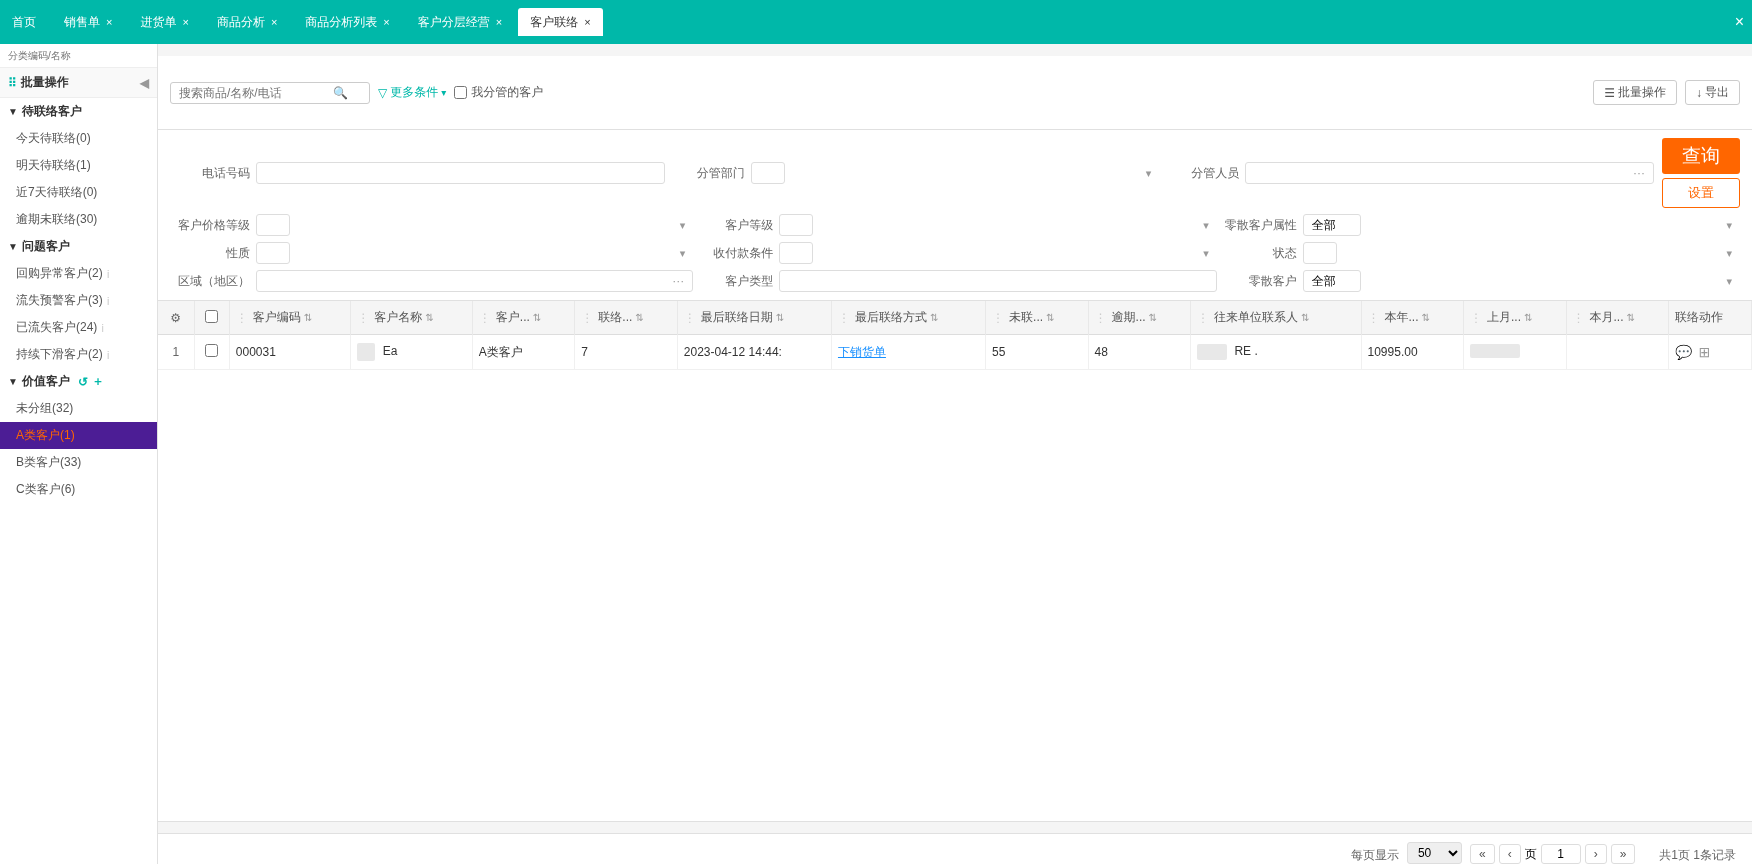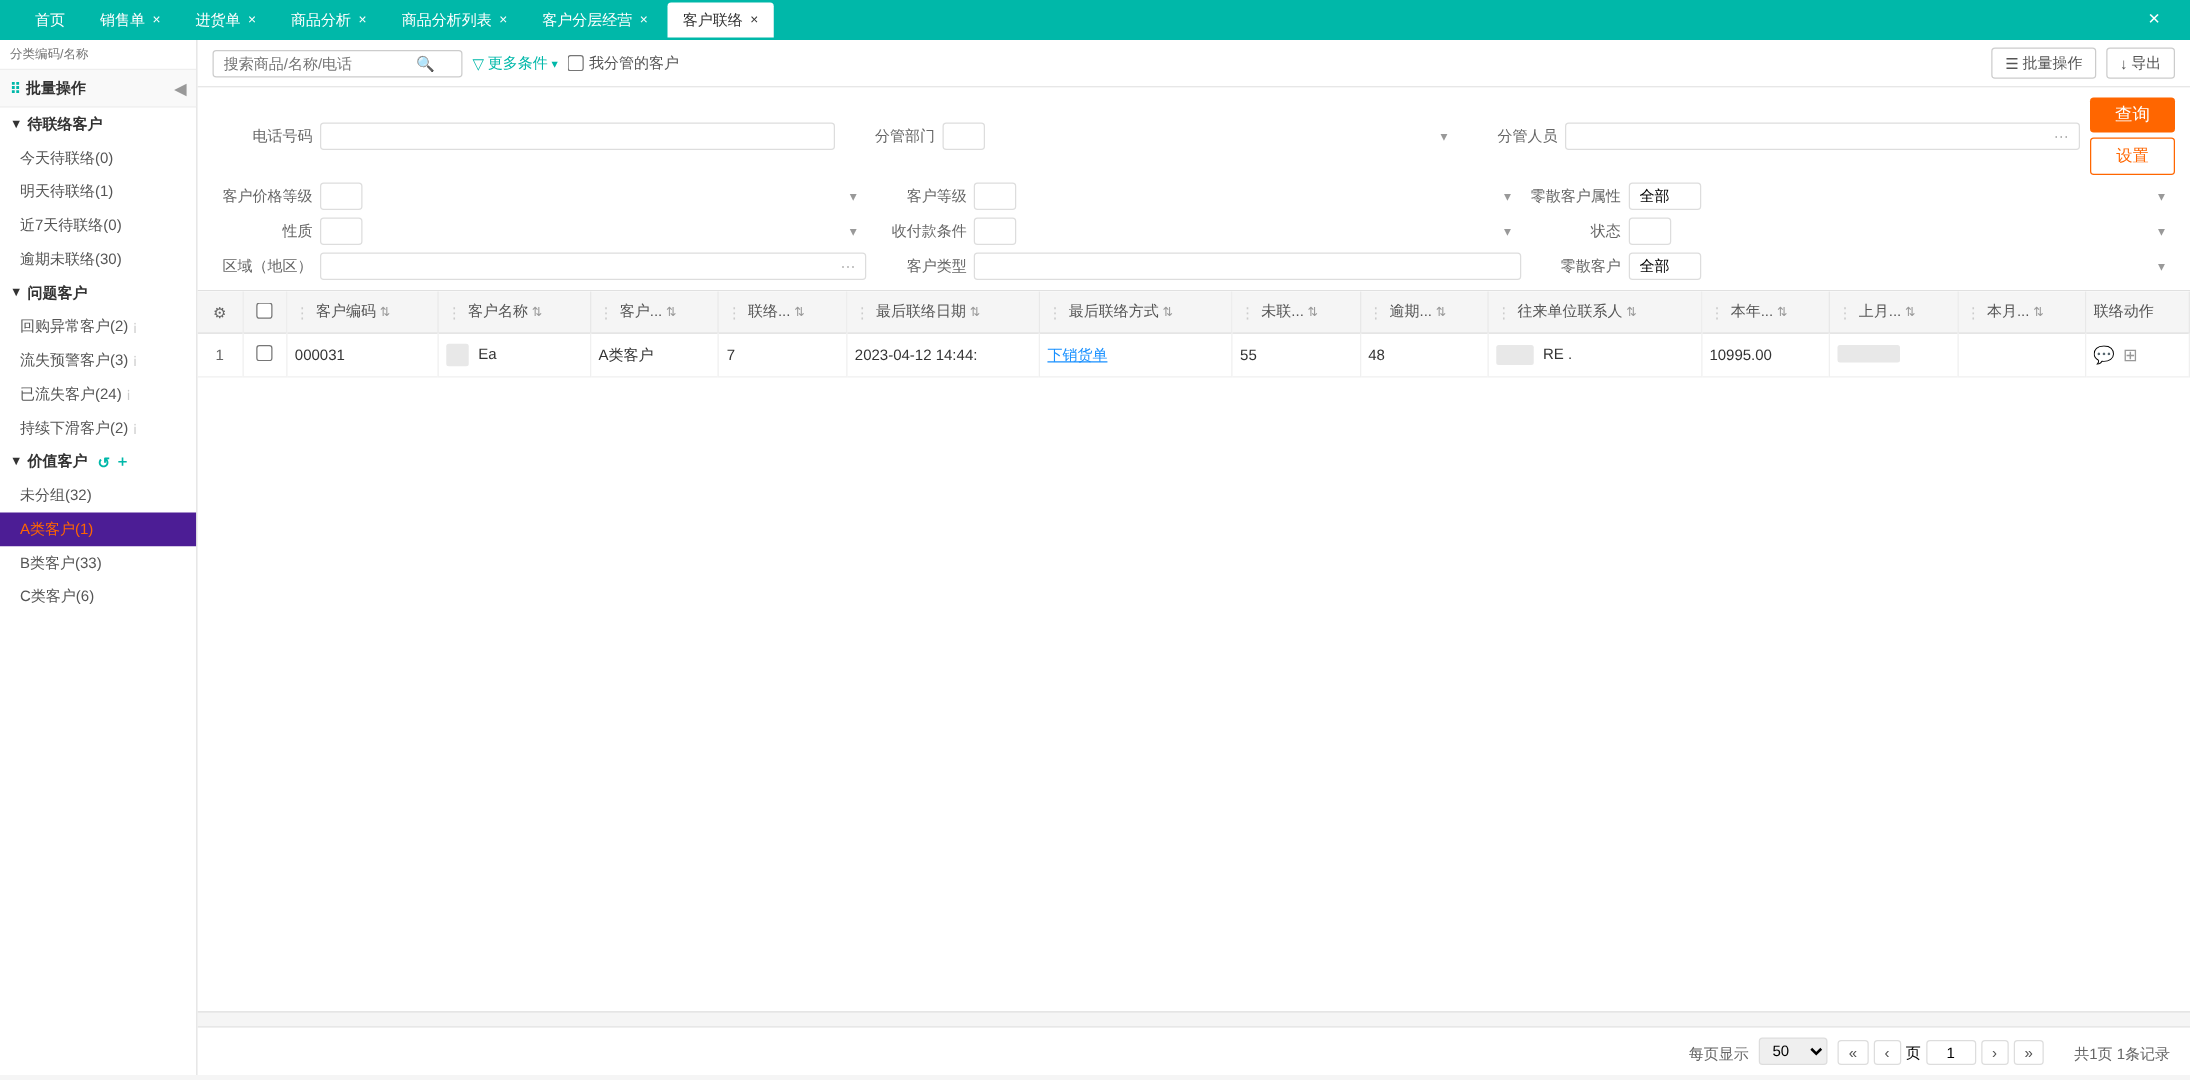--- a/index.html
+++ b/index.html
@@ -3,22 +3,22 @@
   <meta charset="utf-8">
   <style>
     * { box-sizing: border-box; margin: 0; padding: 0; font-family: 'Microsoft YaHei', Arial, sans-serif; font-size: 12px; }
     body { background: #f5f5f5; width: 1752px; height: 864px; overflow: hidden; }
 
     
     .top-nav {
       display: flex;
       align-items: center;
       background: #00b8a9;
-      height: 32px;
-      padding: 0 16px;
+      height: 44px;
+      padding: 0 0;
       gap: 4px;
     }
     .nav-tab {
       display: flex;
       align-items: center;
       padding: 0 12px;
       height: 28px;
       background: transparent;
       color: white;
       cursor: pointer;
@@ -98,24 +98,25 @@
       flex: 1;
       display: flex;
       flex-direction: column;
       overflow: hidden;
     }
 
     
     .filter-bar {
       display: flex;
       align-items: center;
-      padding: 6px 12px;
+      padding: 24px 12px;
       background: white;
       border-bottom: 1px solid #e0e0e0;
       gap: 8px;
+      margin-top: 12px;
     }
     .filter-search {
       display: flex;
       align-items: center;
       border: 1px solid #ccc;
       border-radius: 3px;
       padding: 3px 8px;
       gap: 4px;
       width: 200px;
     }
@@ -208,21 +209,21 @@
       pointer-events: none;
       font-size: 11px;
     }
     .btn-query {
       background: #ff6600;
       color: white;
       border: none;
       padding: 5px 20px;
       border-radius: 3px;
       cursor: pointer;
-      font-size: 14px;
+      font-size: 19px;
       font-family: Liberation Mono, monospace;
     }
     .btn-settings {
       background: white;
       color: #ff6600;
       border: 1px solid #ff6600;
       padding: 5px 16px;
       border-radius: 3px;
       cursor: pointer;
       font-size: 13px;

